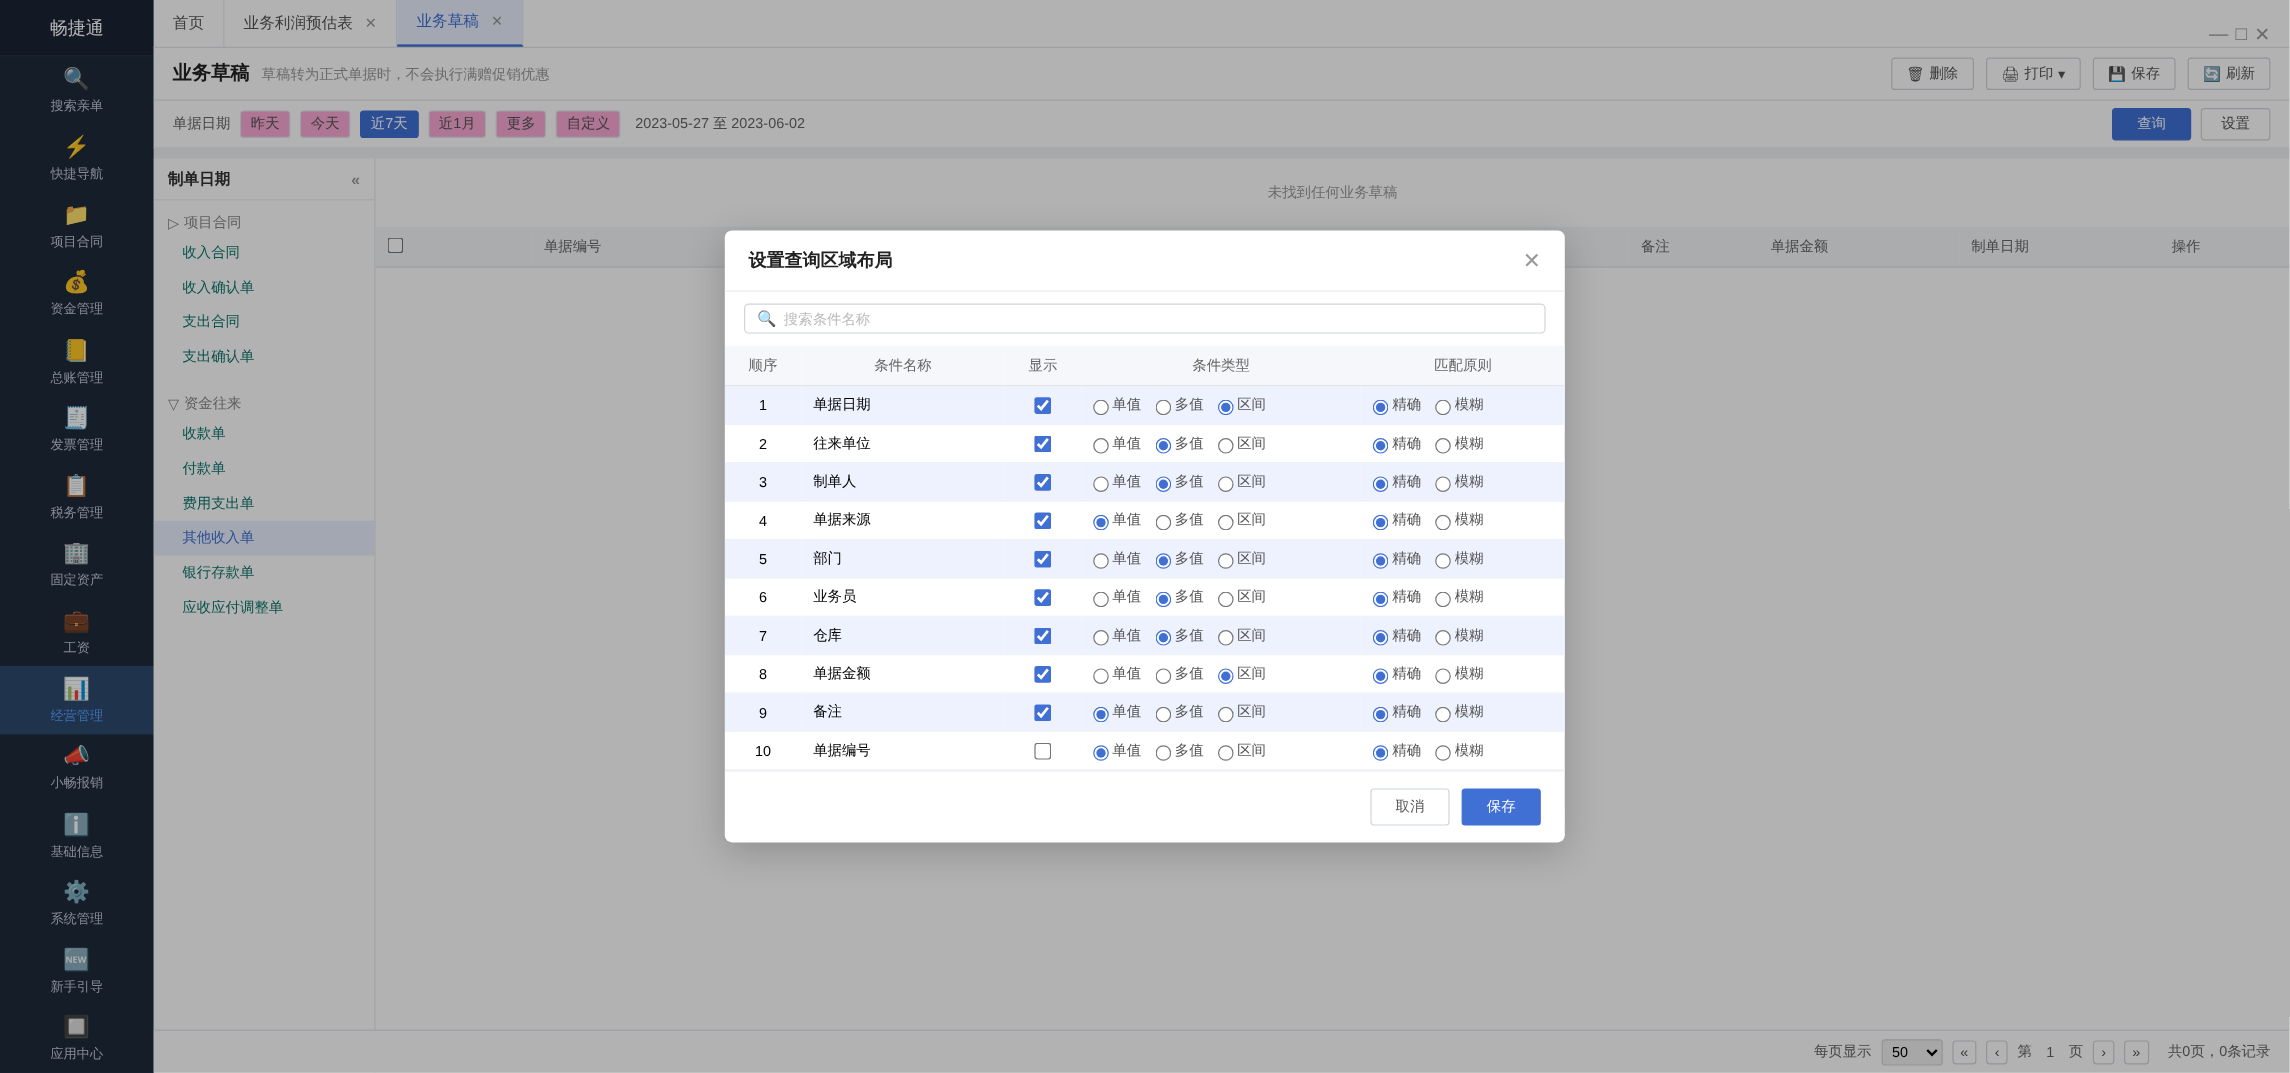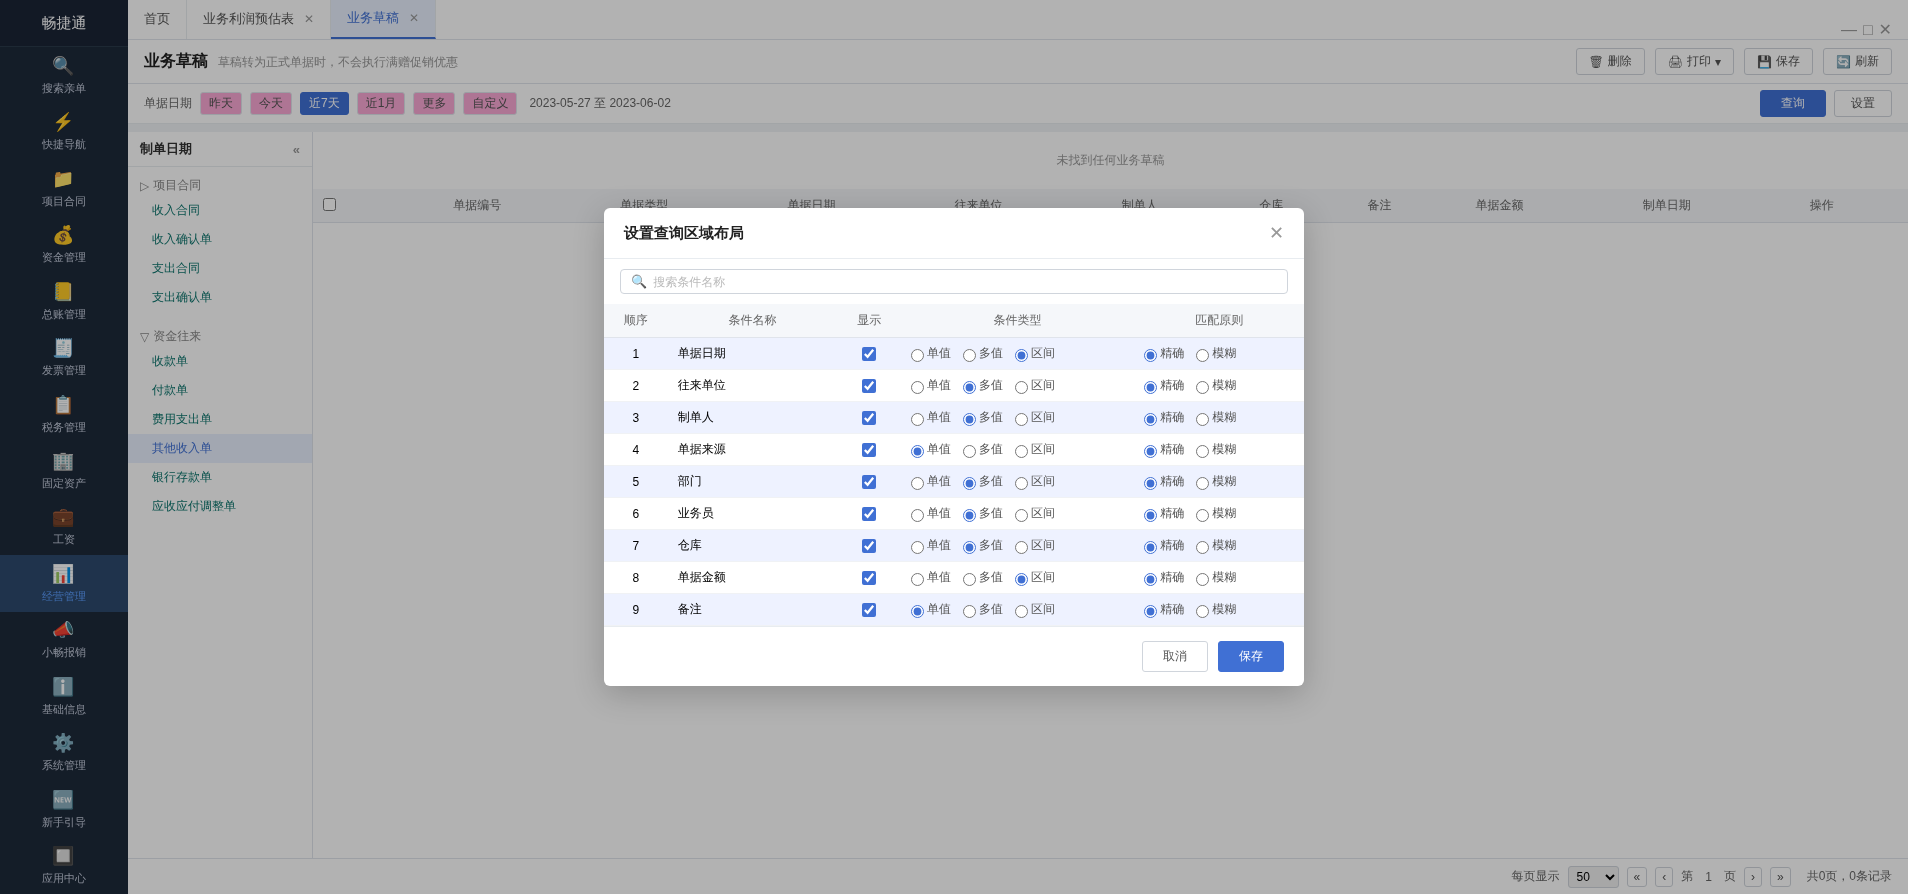--- a/index.html
+++ b/index.html
@@ -534,20 +534,42 @@
                     <label class="radio-option"><input type="radio" name="type-8" value="区间" style="">区间</label>
                   </div>
                 </td>
                 <td>
                   <div class="radio-group">
                     <label class="radio-option"><input type="radio" name="match-8" value="精确" checked="" style="">精确</label>
                     <label class="radio-option"><input type="radio" name="match-8" value="模糊" style="">模糊</label>
                   </div>
                 </td>
               </tr>
+              <tr>
+                <td style="text-align: center;">10</td>
+                <td>单据编号</td>
+                <td style="text-align: center;">
+                  <div class="checkbox-cell">
+                    <input type="checkbox" style="">
+                  </div>
+                </td>
+                <td>
+                  <div class="radio-group">
+                    <label class="radio-option"><input type="radio" name="type-9" value="单值" checked="" style="">单值</label>
+                    <label class="radio-option"><input type="radio" name="type-9" value="多值" style="">多值</label>
+                    <label class="radio-option"><input type="radio" name="type-9" value="区间" style="">区间</label>
+                  </div>
+                </td>
+                <td>
+                  <div class="radio-group">
+                    <label class="radio-option"><input type="radio" name="match-9" value="精确" checked="" style="">精确</label>
+                    <label class="radio-option"><input type="radio" name="match-9" value="模糊" style="">模糊</label>
+                  </div>
+                </td>
+              </tr>
             </tbody>
         </table>
       </div>
     </div>
     <div class="modal-footer">
       <button class="btn" style="padding:6px 20px;">取消</button>
       <button class="btn primary" style="padding:6px 20px;">保存</button>
     </div>
   </div>
 </div>

